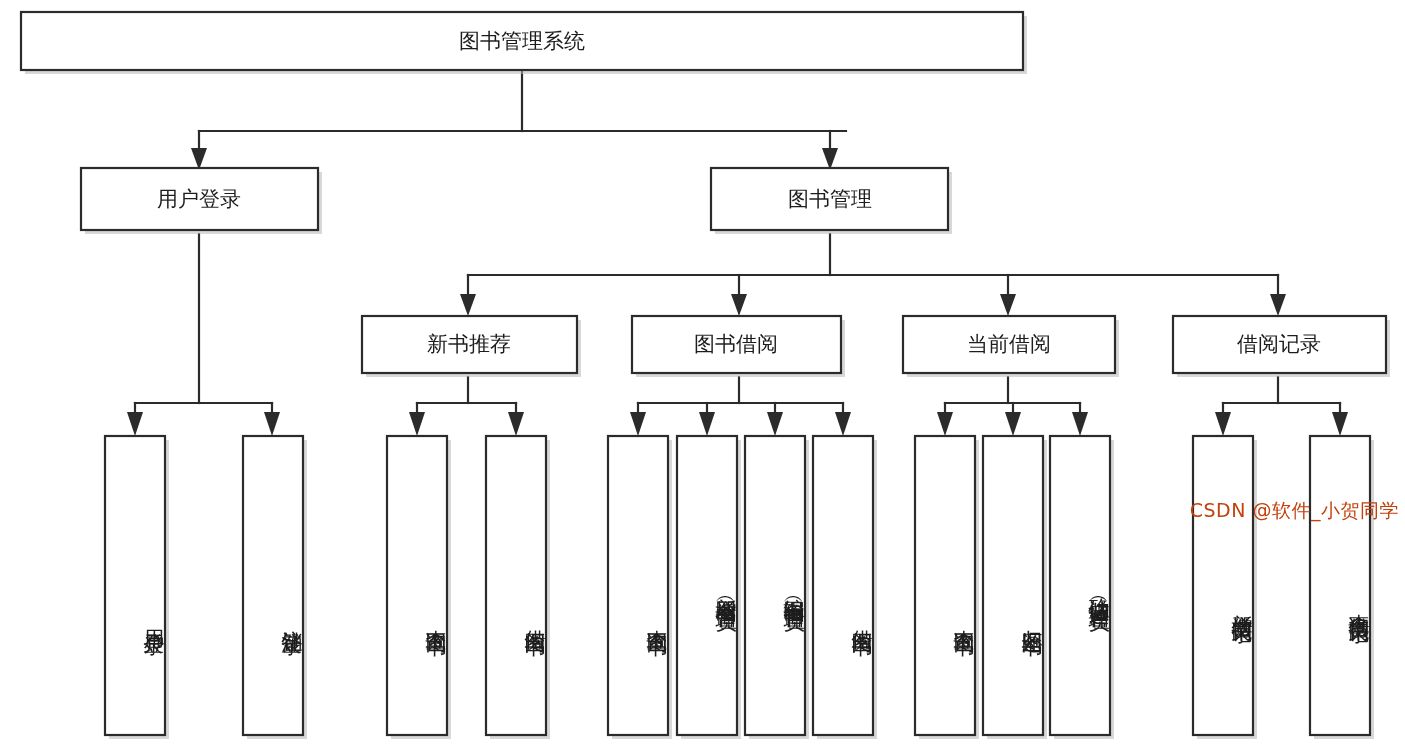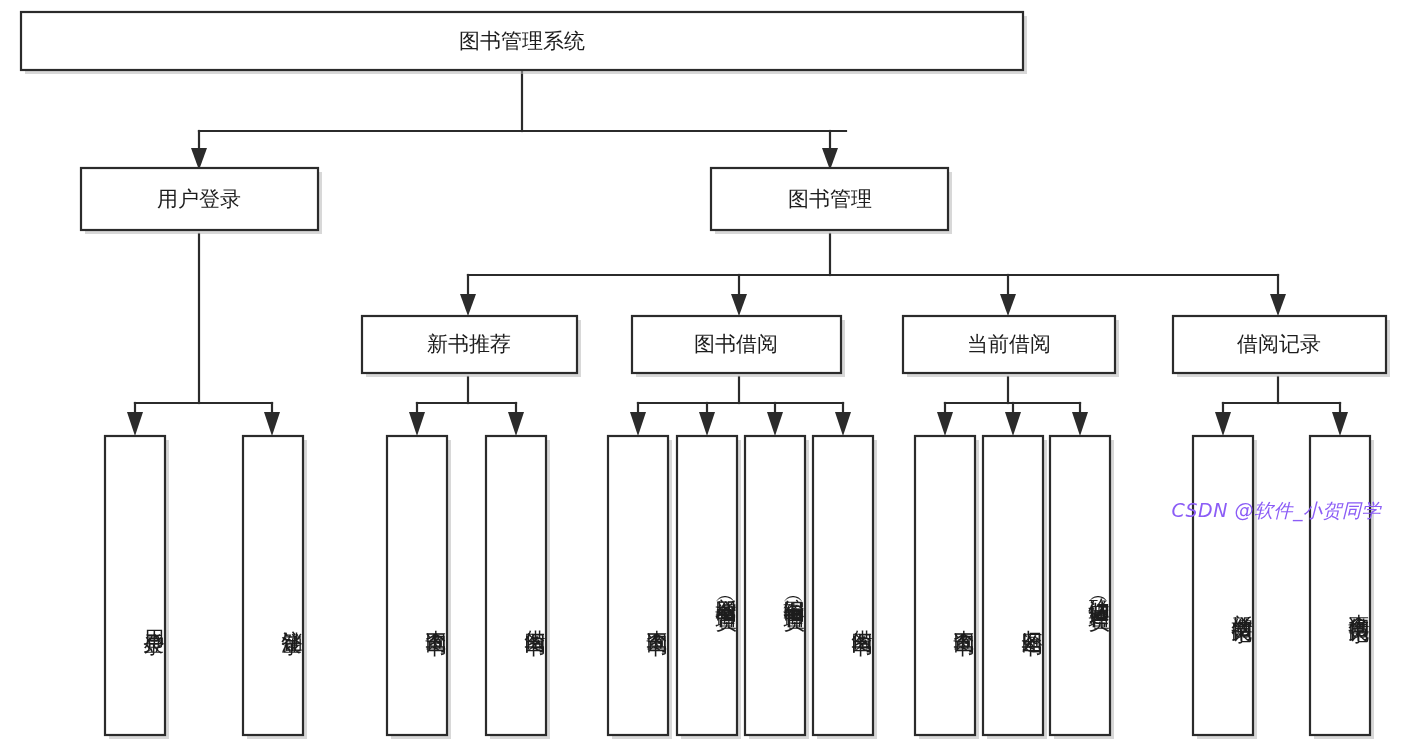--- a/index.html
+++ b/index.html
@@ -64,28 +64,27 @@
     color: #1d1d1d;
     letter-spacing: 2px;
     display: flex;
     align-items: flex-start;
     justify-content: center;
     white-space: nowrap;
     pointer-events: none;
   }
   .watermark {
     position: absolute;
-    right: 24px;
+    right: 6px;
     bottom: 6px;
     font-family: "DejaVu Sans", "Liberation Sans", sans-serif;
     font-size: 19px;
-    color: #8b5cf6;
+    color: #c2410c;
     letter-spacing: 0.5px;
     white-space: nowrap;
-    font-style: italic;
   }
 </style>
 </head>
 <body>
 
 <div id="diagram-root">
 
   <svg id="tree-svg" viewBox="0 0 1405 747">
 
     <g>

